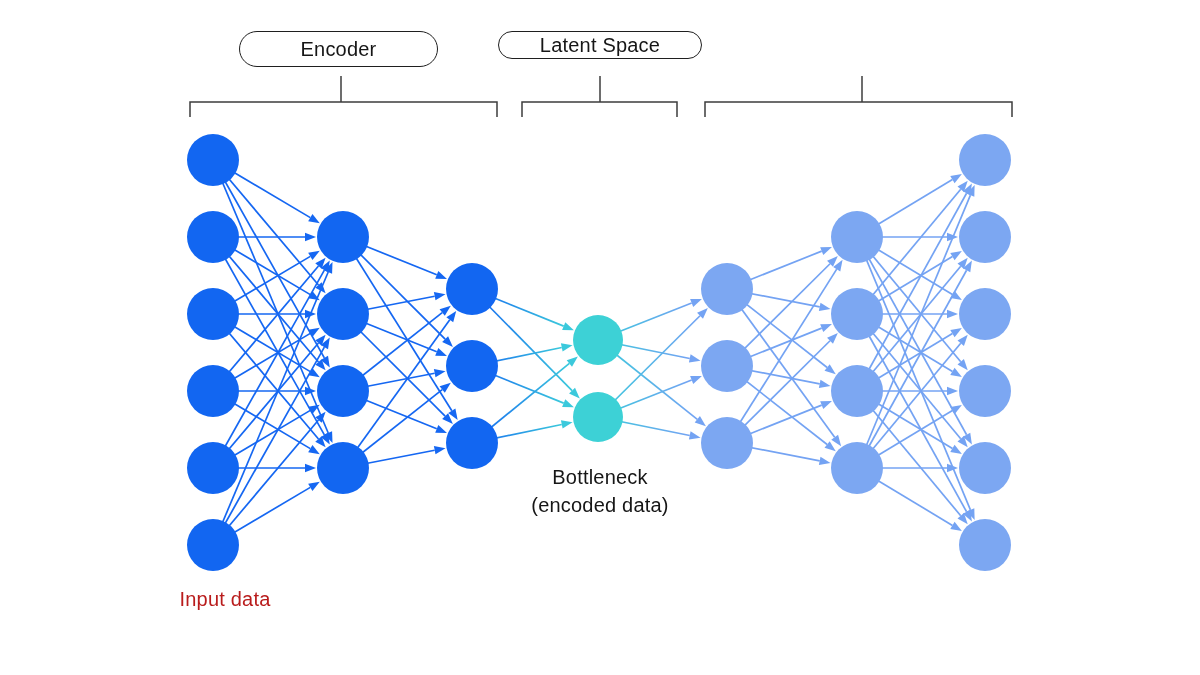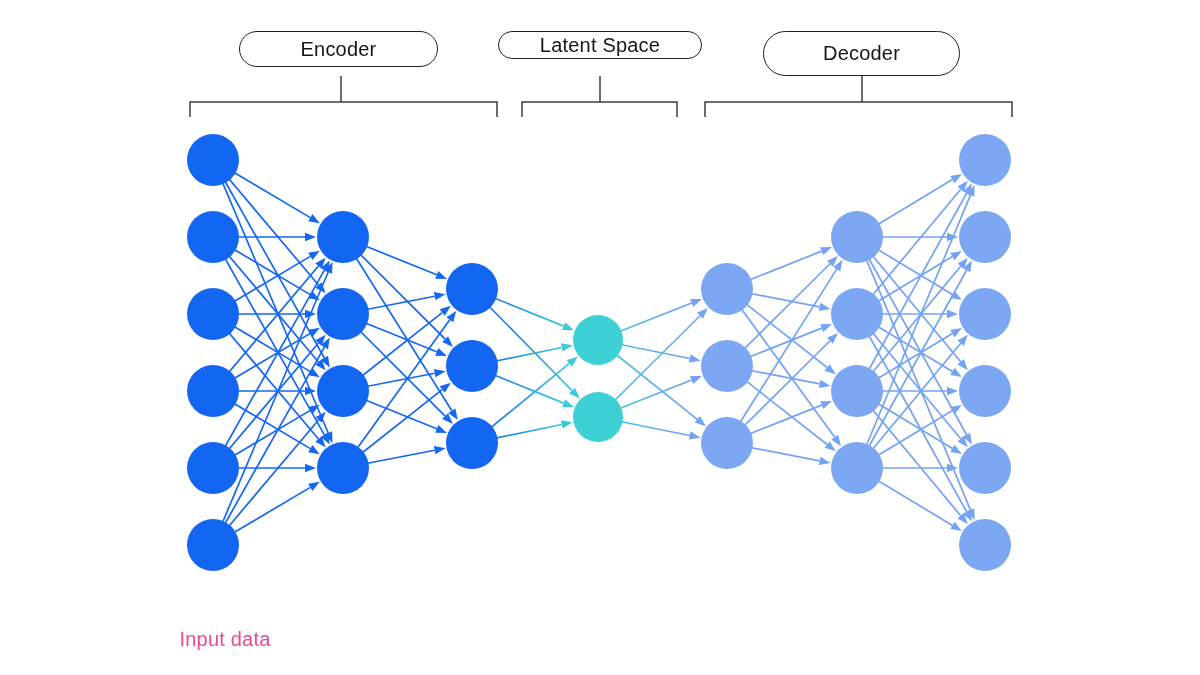--- a/index.html
+++ b/index.html
@@ -279,21 +279,22 @@
       <line x1="862" y1="76" x2="862" y2="102" stroke="#3d3d3d" stroke-width="1.5"></line>
       <polyline points="705,117 705,102 1012,102 1012,117" fill="none" stroke="#3d3d3d" stroke-width="1.5"></polyline>
     </svg>
 
   <div class="pill" style="left: 239px; top: 31px; width: 199px; height: 36px; border-color: rgb(31, 31, 31);">
     <span>Encoder</span>
   </div>
   <div class="pill" style="left: 498px; top: 31px; width: 204px; height: 28px; border-color: rgb(31, 31, 31);">
     <span>Latent Space</span>
   </div>
-  <div class="pill" style="left: 763px; top: 31px; width: 197px; height: 45px; border-color: rgb(31, 31, 31);">
-    <span>Decoder</span>
-  </div>
-
-  <div class="caption" style="left: 225px; top: 585px; color: #ec4899; margin-top: 40px;">
+
+  <div class="caption" style="left: 225px; top: 585px; color: #b91c1c;">
     <span>Input data</span>
   </div>
+  <div class="caption" style="left: 600px; top: 463px; color: rgb(22, 22, 22);">
+    <span>Bottleneck</span>
+    <span>(encoded data)</span>
+  </div>
 
 </div>
 
 </body></html>

